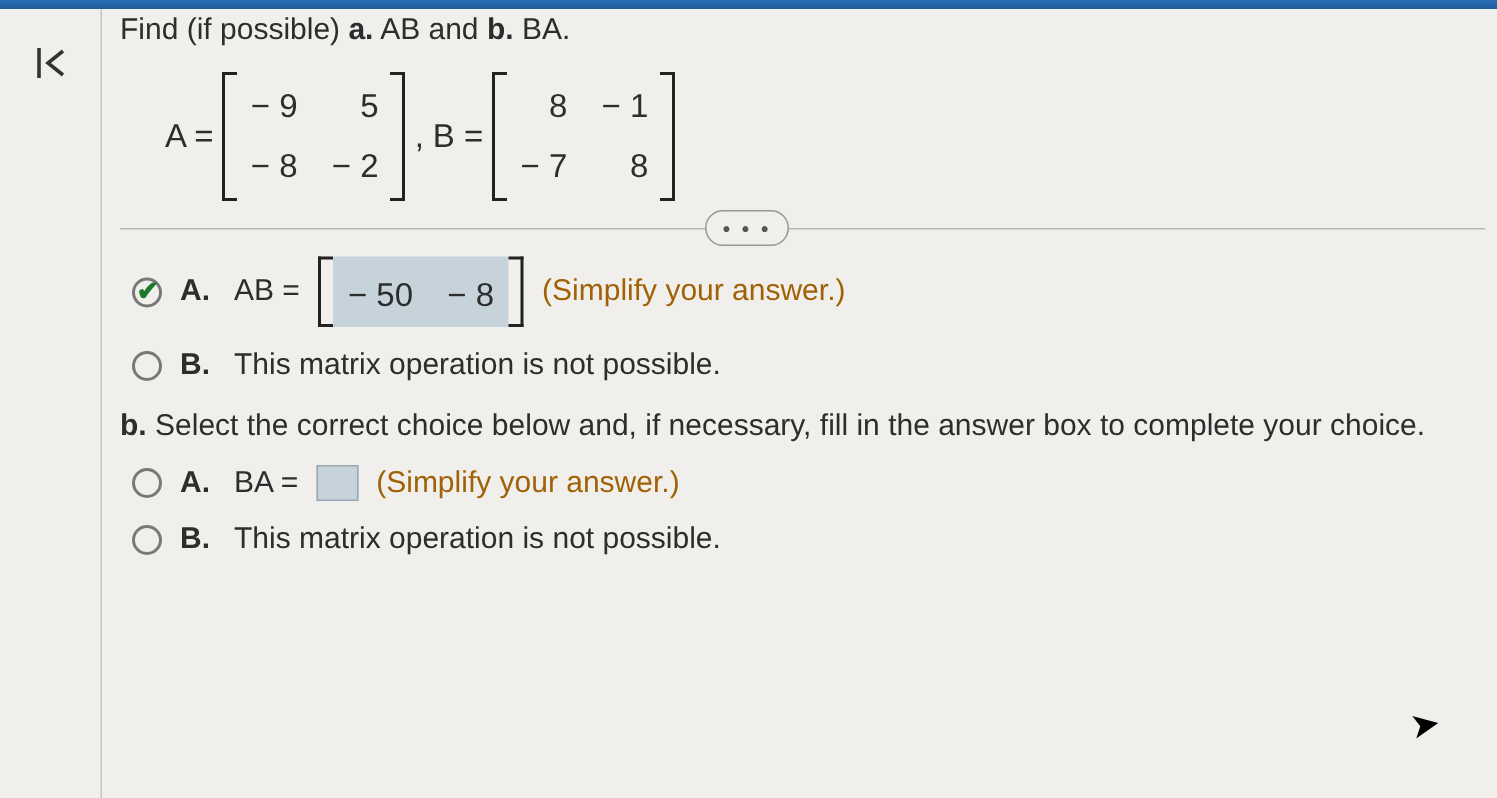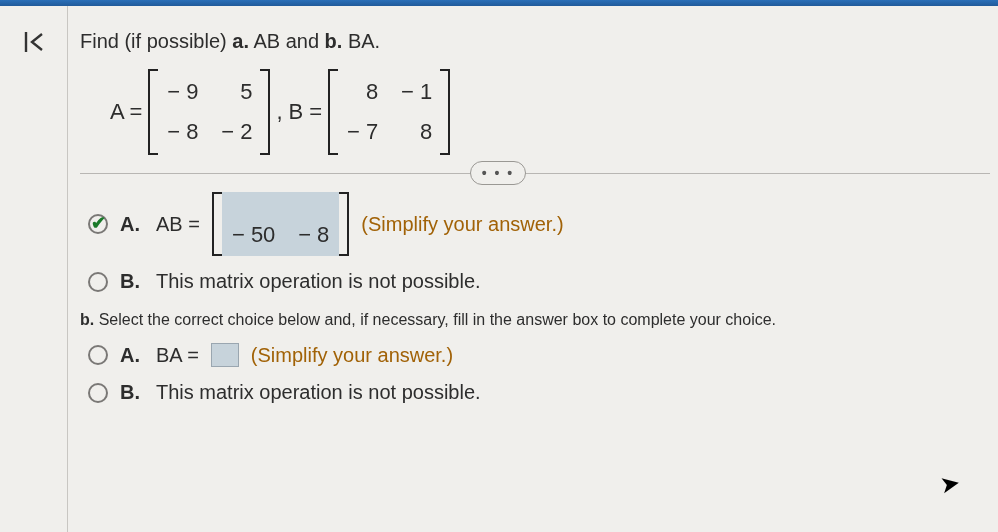--- a/index.html
+++ b/index.html
@@ -33,21 +33,21 @@
     align-items: center;
     justify-content: center;
     cursor: pointer;
   }
   .collapse-btn svg { stroke: #333; stroke-width: 2.4; fill: none; }
   .content {
     position: absolute;
     left: 80px;
     top: 6px;
     width: 918px;
-    padding: 24px 8px 0 0;
+    padding: 3px 8px 0 0;
     color: #2d2d2d;
     font-size: 20px;
   }
   .prompt-line { margin-bottom: 16px; }
   .prompt-line .bold { font-weight: bold; }
   .matrix-row {
     display: flex;
     align-items: center;
     gap: 6px;
     margin: 8px 0 18px 30px;
@@ -71,21 +71,21 @@
     row-gap: 14px;
     padding: 10px 8px;
     text-align: center;
     font-size: 22px;
     min-width: 60px;
   }
   .matrix-body .cell { min-width: 32px; text-align: right; }
   .answer-matrix .matrix-body {
     background: #c7d3db;
     padding: 8px 10px;
-    row-gap: 22px;
+    row-gap: 5px;
   }
   .answer-matrix .cell.faded { color: rgba(0,0,0,0.25); }
   hr.divider {
     border: none;
     border-top: 1px solid #b8b6b3;
     margin: 0 0 0 0;
   }
   .divider-wrap {
     position: relative;
     margin: 10px 0 18px 0;
@@ -132,21 +132,21 @@
     left: 1px;
     top: -4px;
     font-size: 18px;
     color: #1a7a2a;
     font-weight: bold;
   }
   .choice-A1 { align-items: center; }
   .hint { color: #a16207; }
   .section-b {
     margin: 18px 0 14px 0;
-    font-size: 16px;
+    font-size: 20px;
   }
   .section-b .bold { font-weight: bold; }
   .small-box {
     display: inline-block;
     width: 28px;
     height: 24px;
     background: #c7d3db;
     border: 1px solid #9aa6b0;
     vertical-align: middle;
   }

